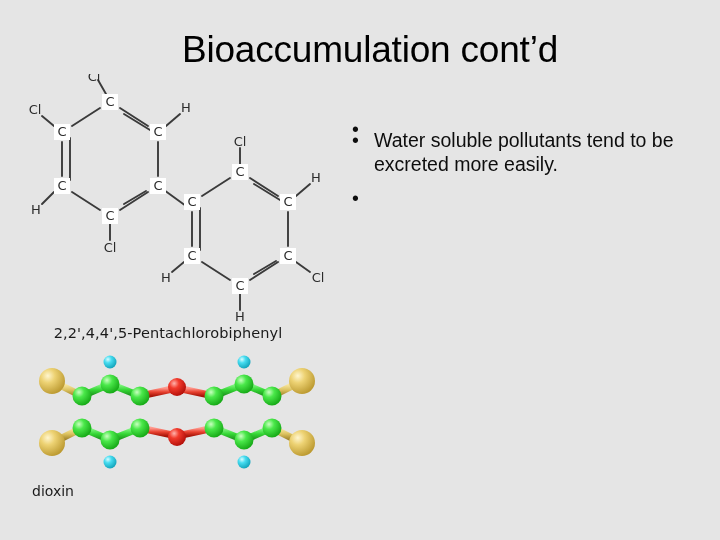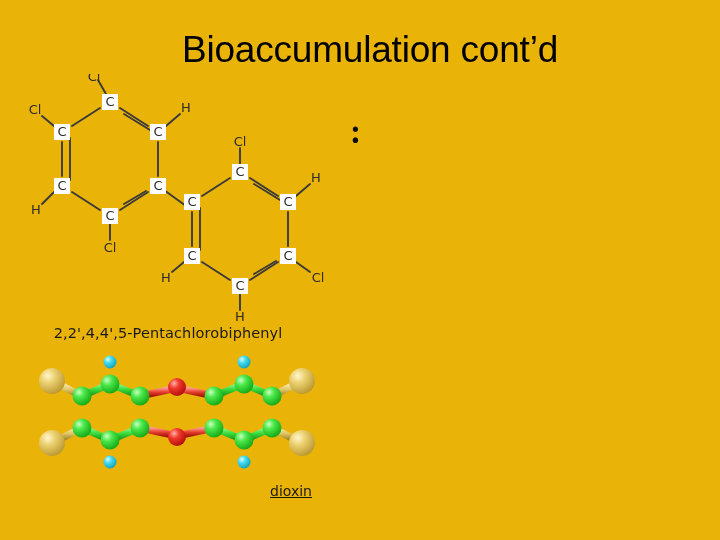--- a/index.html
+++ b/index.html
@@ -11,21 +11,21 @@
     width: 720px;
     height: 540px;
     position: relative;
     overflow: hidden;
     font-family: "Liberation Sans", sans-serif;
     color: #000000;
   }
   #slide {
     position: absolute;
     inset: 0;
-    background: #eab308;
+    background: #e5e5e5;
   }
   
   #slide-title {
     position: absolute;
     left: 60px;
     top: 28px;
     width: 620px;
     text-align: center;
     font-size: 37px;
     line-height: 44px;
@@ -84,25 +84,24 @@
     top: 352px;
     width: 290px;
     height: 120px;
   }
   #model-svg { display: block; }
   #model-caption {
     position: absolute;
     left: 32px;
     top: 483px;
     width: 280px;
-    text-align: right;
+    text-align: left;
     font-size: 14px;
     font-family: "DejaVu Sans", sans-serif;
     color: #1a1a1a;
-    text-decoration: underline;
   }
 </style>
 </head>
 <body>
 
 <div id="slide">
 
   <div id="slide-title">Bioaccumulation cont’d</div>
 
   <div id="skeletal-wrap">
@@ -312,19 +311,20 @@
     </svg>
   </div>
   <div id="model-caption">dioxin</div>
 
   <div id="bullets">
     <div class="bullet">
       <span class="dot">•</span>
     </div>
     <div class="bullet">
       <span class="dot">•</span>
+      <span>Water soluble pollutants tend to be excreted more easily.</span>
     </div>
     <div class="bullet">
       <span class="dot">•</span>
     </div>
   </div>
 
 </div>
 
 </body></html>

